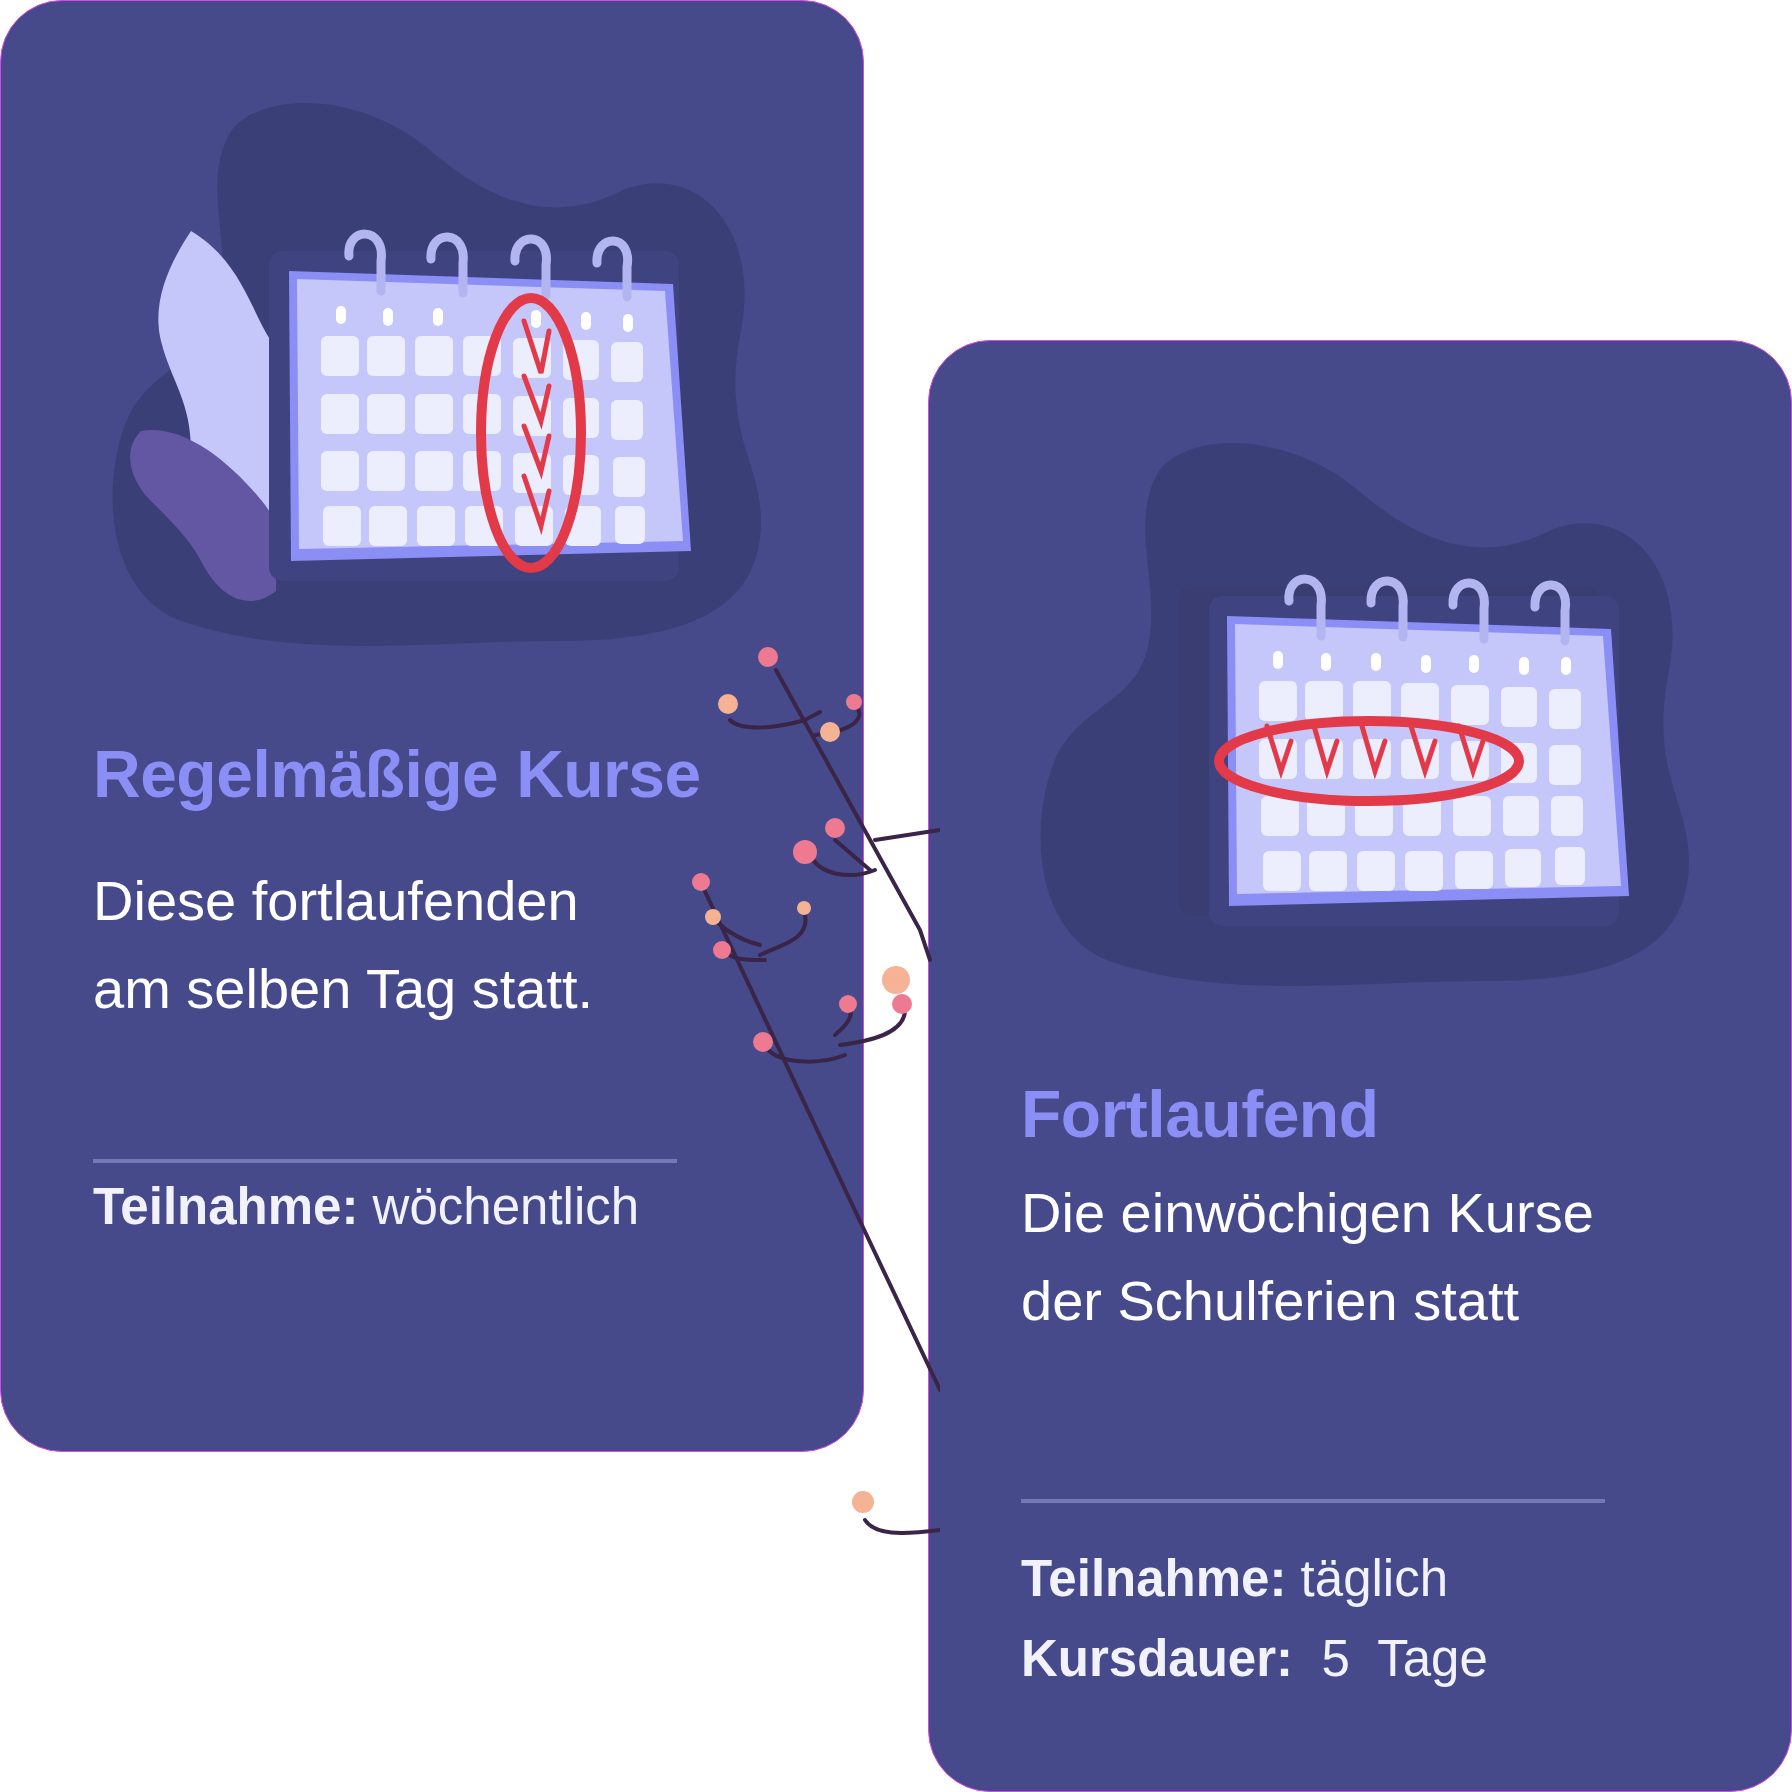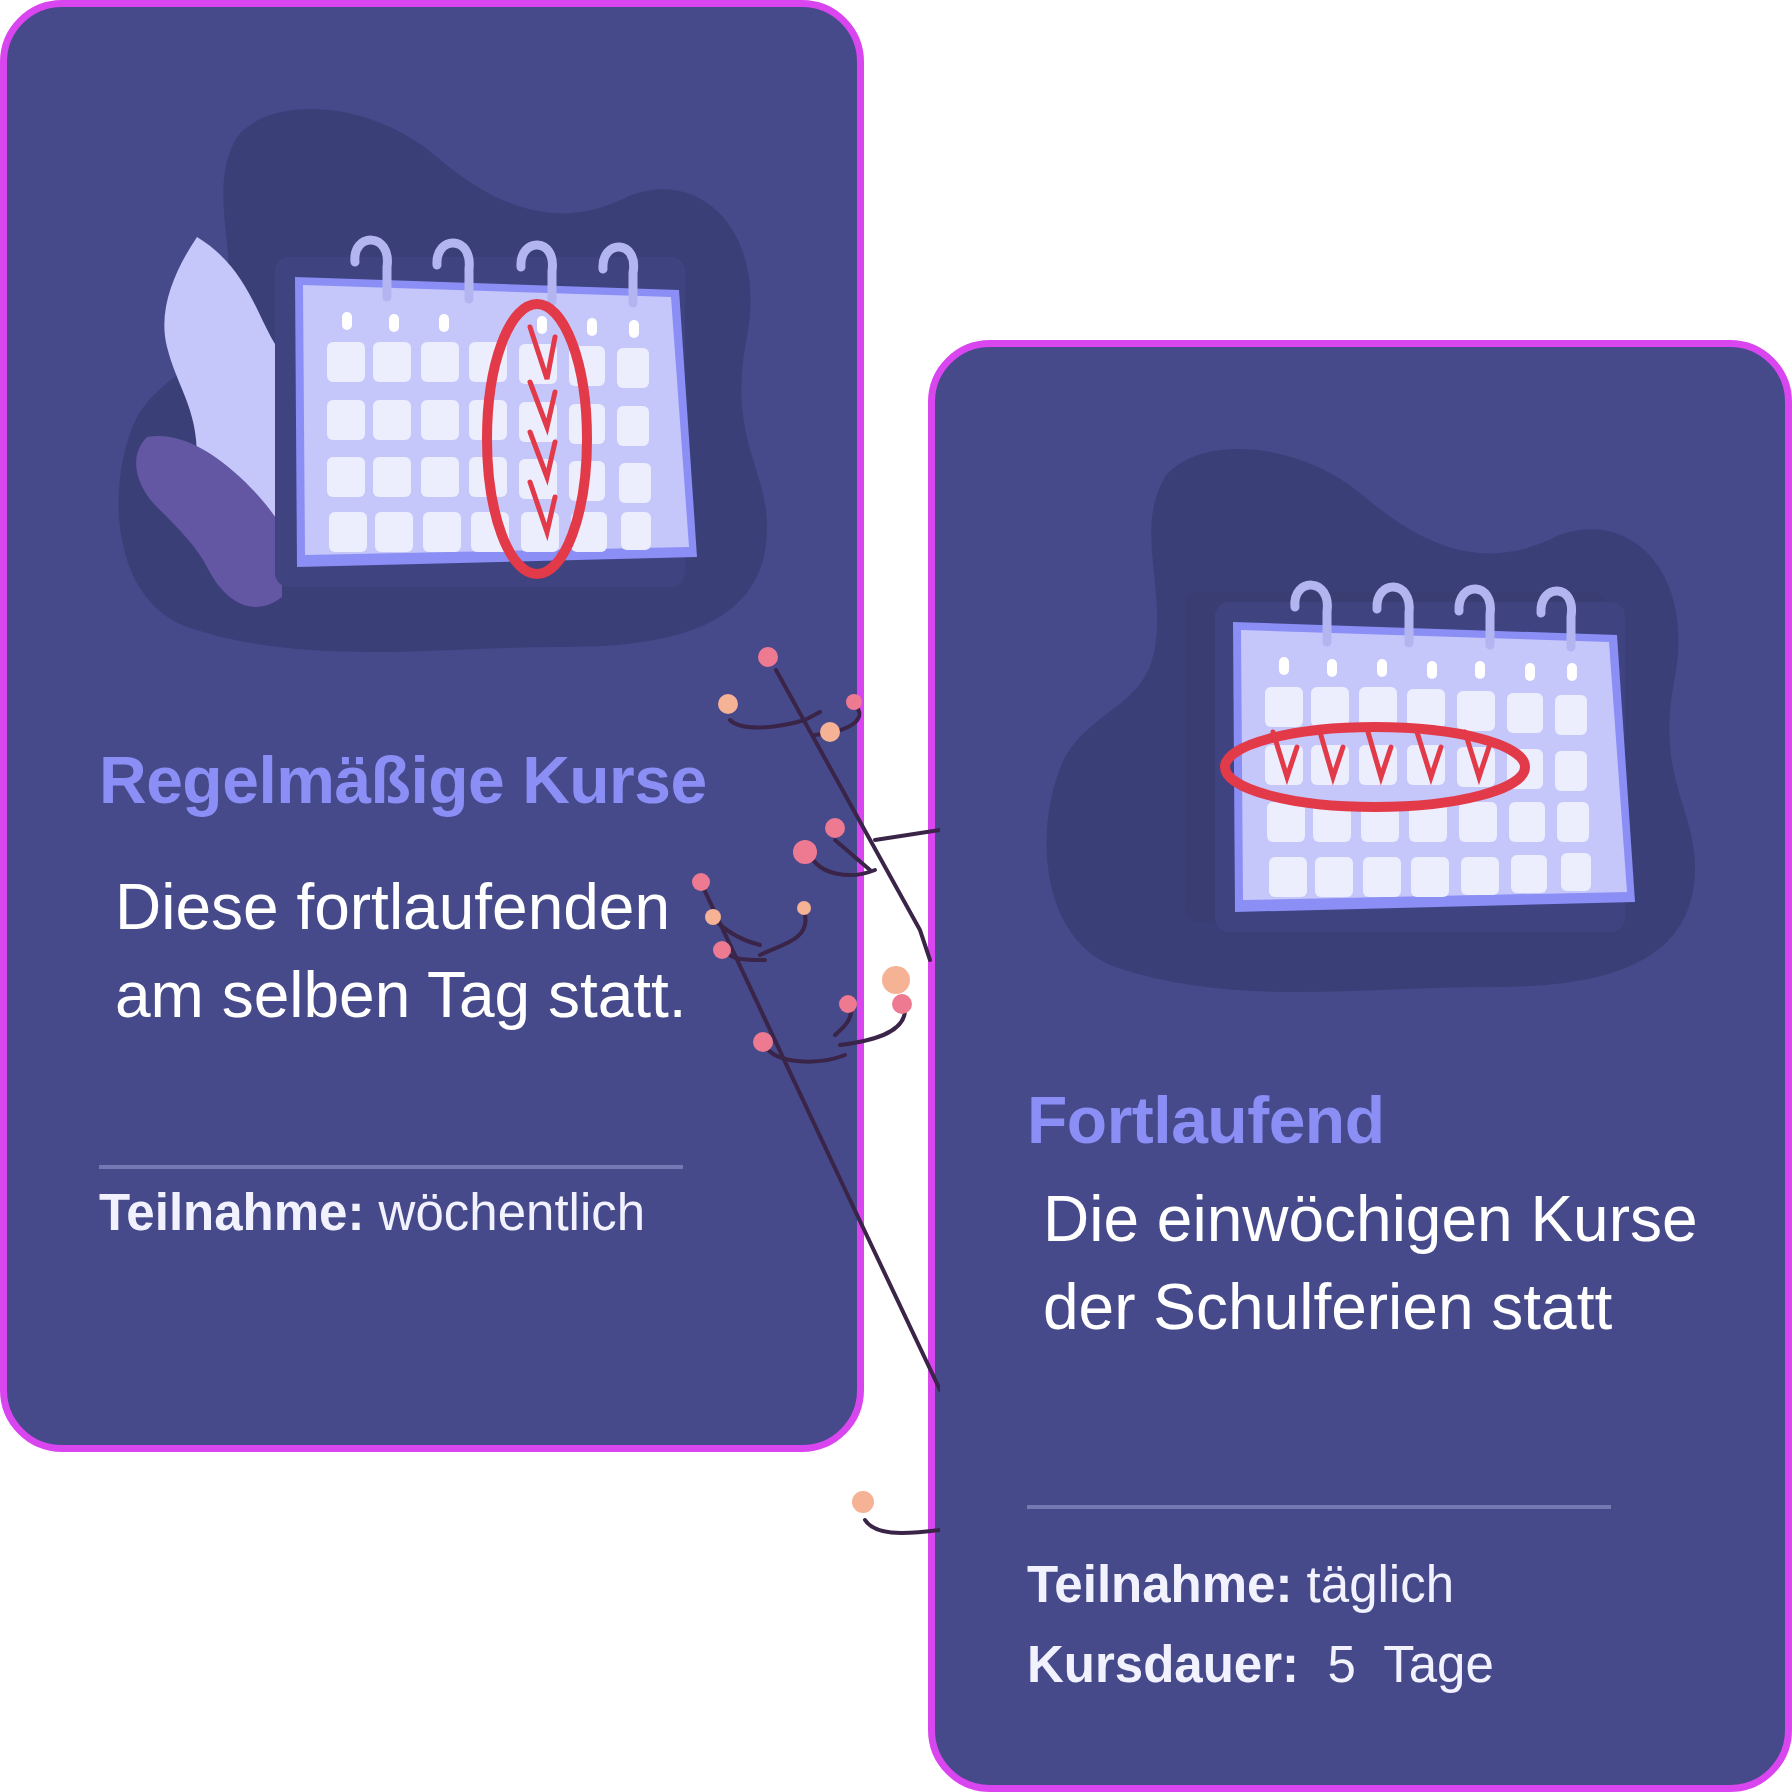--- a/index.html
+++ b/index.html
@@ -1,26 +1,26 @@
 <!DOCTYPE html>
 <html><head>
 <meta charset="utf-8">
 <style>
   html, body { margin:0; padding:0; background:#ffffff; }
   body { width:1792px; height:1792px; position:relative; overflow:hidden;
          font-family:"Liberation Sans", "DejaVu Sans", sans-serif; }
-  .card { position:absolute; background:#464a8a; border:7px solid #d946ef;
+  .card { position:absolute; background:#464a8a; border:1px solid #d946ef;
           border-radius:62px; box-sizing:border-box; overflow:hidden;padding-left:48px; }
   #card-left  { left:0; top:0; width:864px; height:1452px; }
   #card-right { left:928px; top:340px; width:864px; height:1452px; }
   .illu { position:absolute; left:0; top:0; width:864px; height:700px; }
   .title { position:absolute; left:92px; font-weight:bold; font-size:66px;
            color:#8b8ef5; letter-spacing:-0.5px; }
-  .desc { position:absolute; left:92px; font-size:64px; line-height:88px;
-          color:#ffffff; width:700px;margin-left:16px; }
+  .desc { position:absolute; left:92px; font-size:56px; line-height:88px;
+          color:#ffffff; width:700px; }
   .rule { position:absolute; left:92px; width:584px; height:4px; background:#7479b3; }
   .meta { position:absolute; left:92px; font-size:51px; color:#f2f2ff; line-height:80px; }
   .meta b { font-weight:bold; }
   .meta .val { font-weight:normal; }
   #branch { position:absolute; left:680px; top:640px; width:260px; height:960px; pointer-events:none; }
 </style>
 </head>
 <body>
 
 <div class="card" id="card-left">

